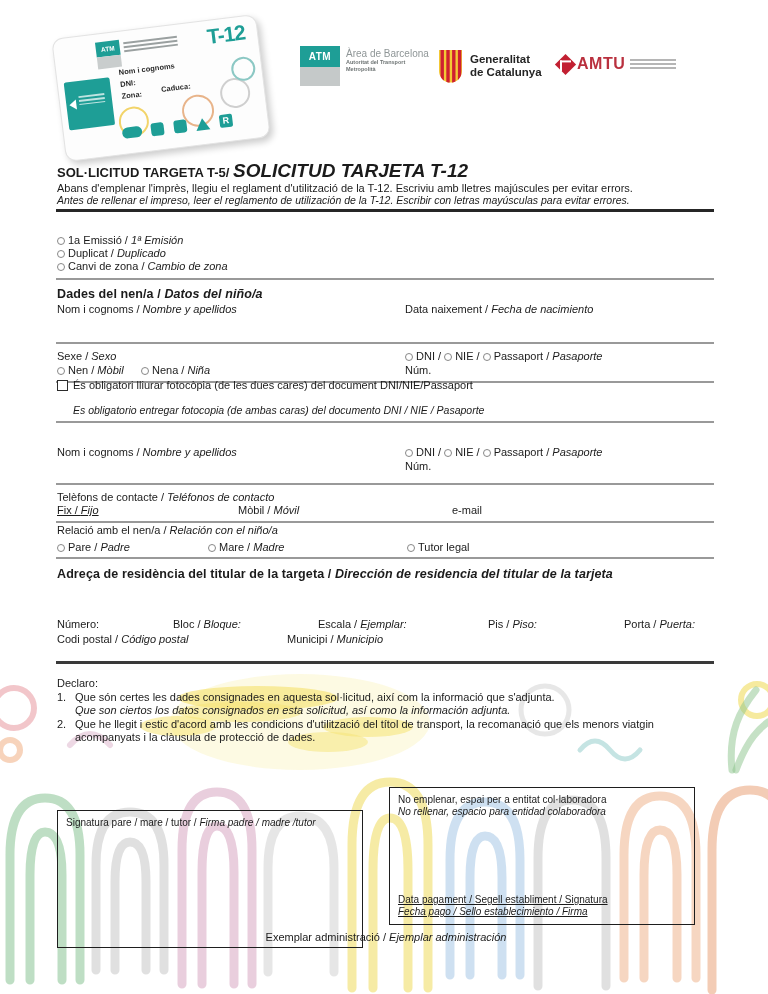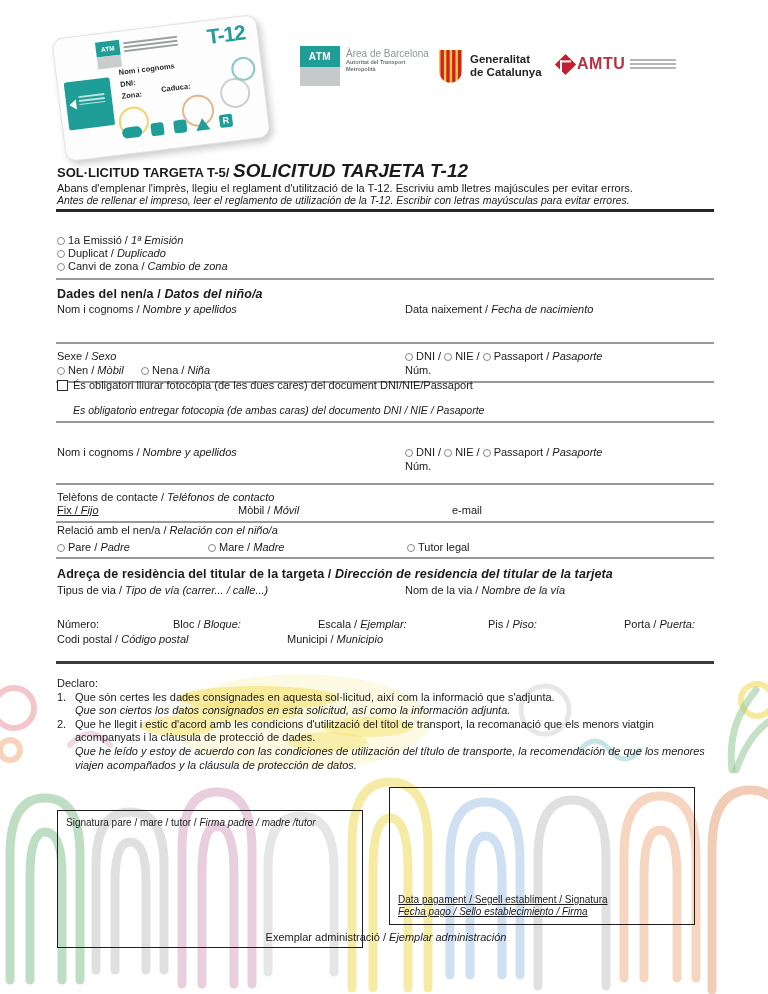--- a/index.html
+++ b/index.html
@@ -263,26 +263,20 @@
     </span>
     <span class="rc" style="left:350px;">
       <span class="radio"></span><span>Tutor legal</span>
     </span>
   </div>
   <div class="rule" style="top:557px;"></div>
 
   <div class="row" style="top:568px;">
     <span class="sec">Adreça de residència del titular de la targeta / </span><span class="sec it">Dirección de residencia del titular de la tarjeta</span>
   </div>
-  <div class="row" style="top:584px;">
-    <span>Tipus de via / </span><span class="it">Tipo de vía (carrer... / calle...)</span>
-    <span class="rc" style="left:348px;">
-      <span>Nom de la via / </span><span class="it">Nombre de la vía</span>
-    </span>
-  </div>
   <div class="row" style="top:618px;">
     <span>Número:</span>
     <span class="rc" style="left:116px;"><span>Bloc / </span><span class="it">Bloque:</span></span>
     <span class="rc" style="left:261px;"><span>Escala / </span><span class="it">Ejemplar:</span></span>
     <span class="rc" style="left:431px;"><span>Pis / </span><span class="it">Piso:</span></span>
     <span class="rc" style="left:567px;"><span>Porta / </span><span class="it">Puerta:</span></span>
   </div>
   <div class="row" style="top:633px;">
     <span>Codi postal / </span><span class="it">Código postal</span>
     <span class="rc" style="left:230px;"><span>Municipi / </span><span class="it">Municipio</span></span>
@@ -295,31 +289,34 @@
       <span class="n">1.</span>
       <span>
         <span>Que són certes les dades consignades en aquesta sol·licitud, així com la informació que s'adjunta.</span><br>
         <span class="it">Que son ciertos los datos consignados en esta solicitud, así como la información adjunta.</span>
       </span>
     </div>
     <div class="itm">
       <span class="n">2.</span>
       <span>
         <span>Que he llegit i estic d'acord amb les condicions d'utilització del títol de transport, la recomanació que els menors viatgin acompanyats i la clàusula de protecció de dades.</span><br>
-        <span class="it">Que he leído y estoy de acuerdo con las condiciones de utilización del título de transporte, la recomendación de que los menores viajen acompañados y la cláusula de protección de datos.</span>
       </span>
     </div>
   </div>
 
   <div class="box" style="left:57px;margin-top:23px;">
     <div class="lbl">
       <span>Signatura pare / mare / tutor / </span><span class="it">Firma padre / madre /tutor</span>
     </div>
   </div>
   <div class="box" style="left:389px;">
+    <div class="lbl">
+      <span>No emplenar, espai per a entitat col·laboradora</span><br>
+      <span class="it">No rellenar, espacio para entidad colaboradora</span>
+    </div>
     <div style="position:absolute;left:8px;bottom:6px;white-space:nowrap;text-decoration:underline;">
       <span>Data pagament / Segell establiment / Signatura</span><br>
       <span class="it">Fecha pago / Sello establecimiento / Firma</span>
     </div>
   </div>
 
   <div class="foot">
     <span>Exemplar administració / </span><span class="it">Ejemplar administración</span>
   </div>
 

